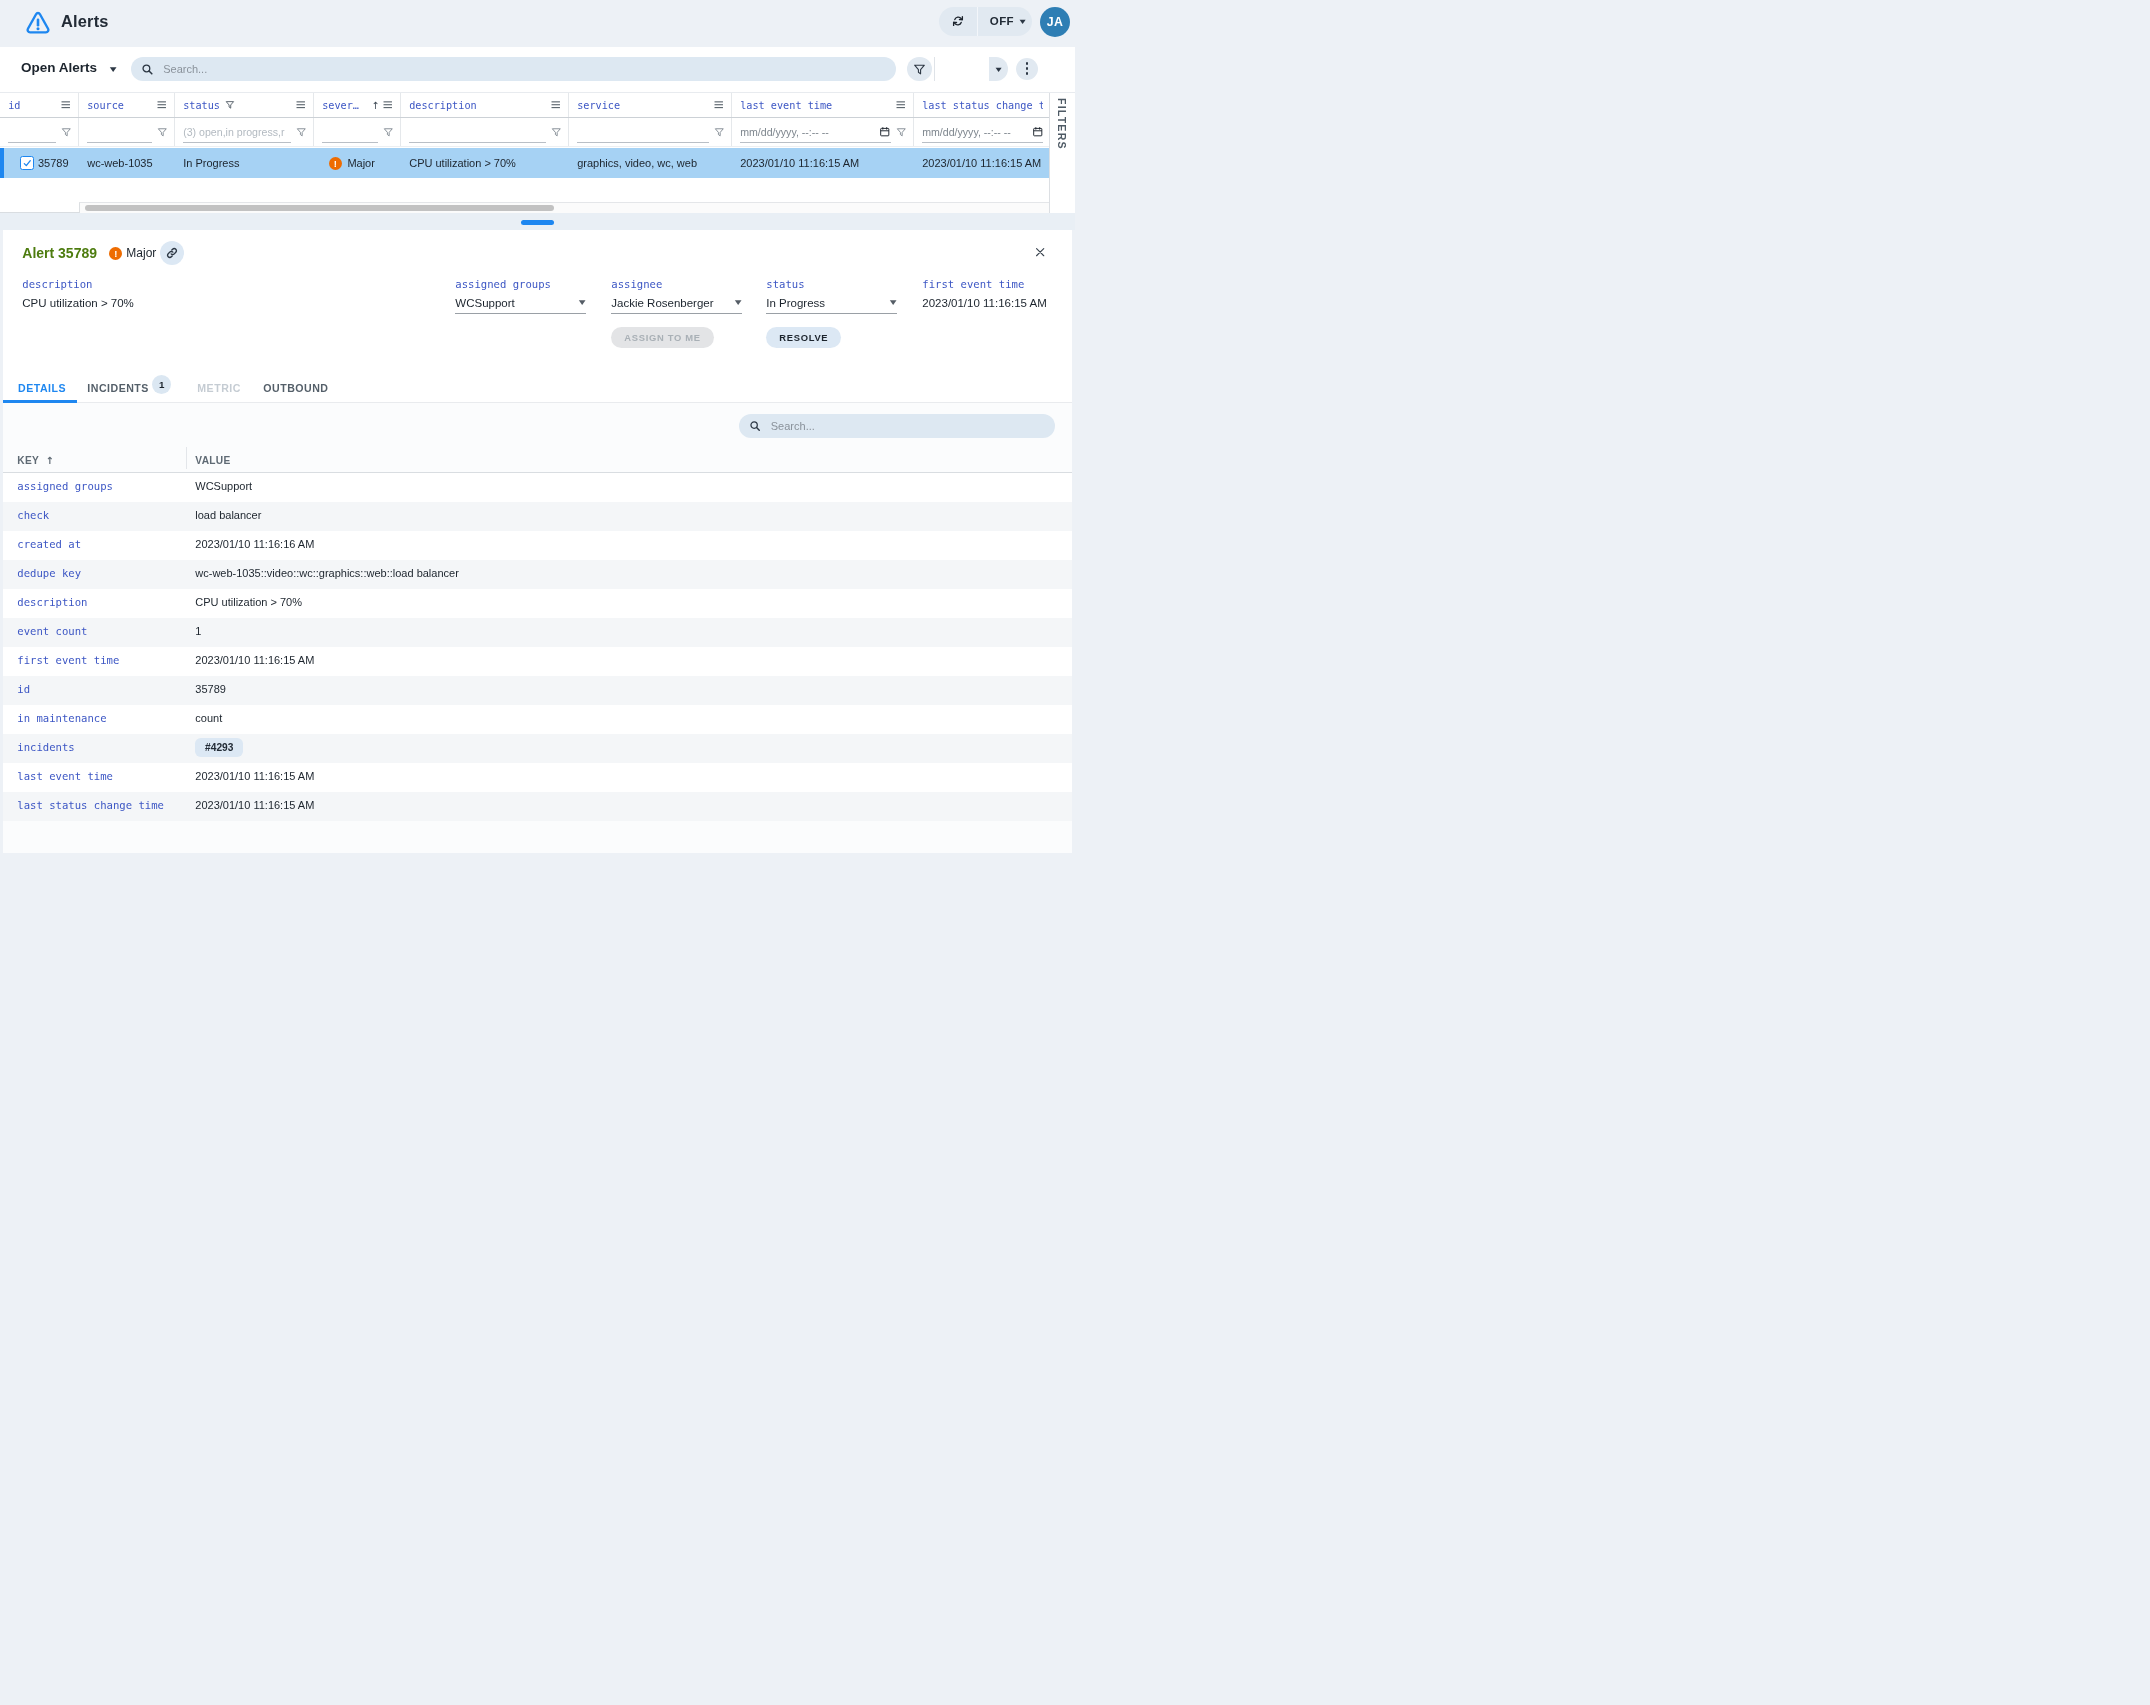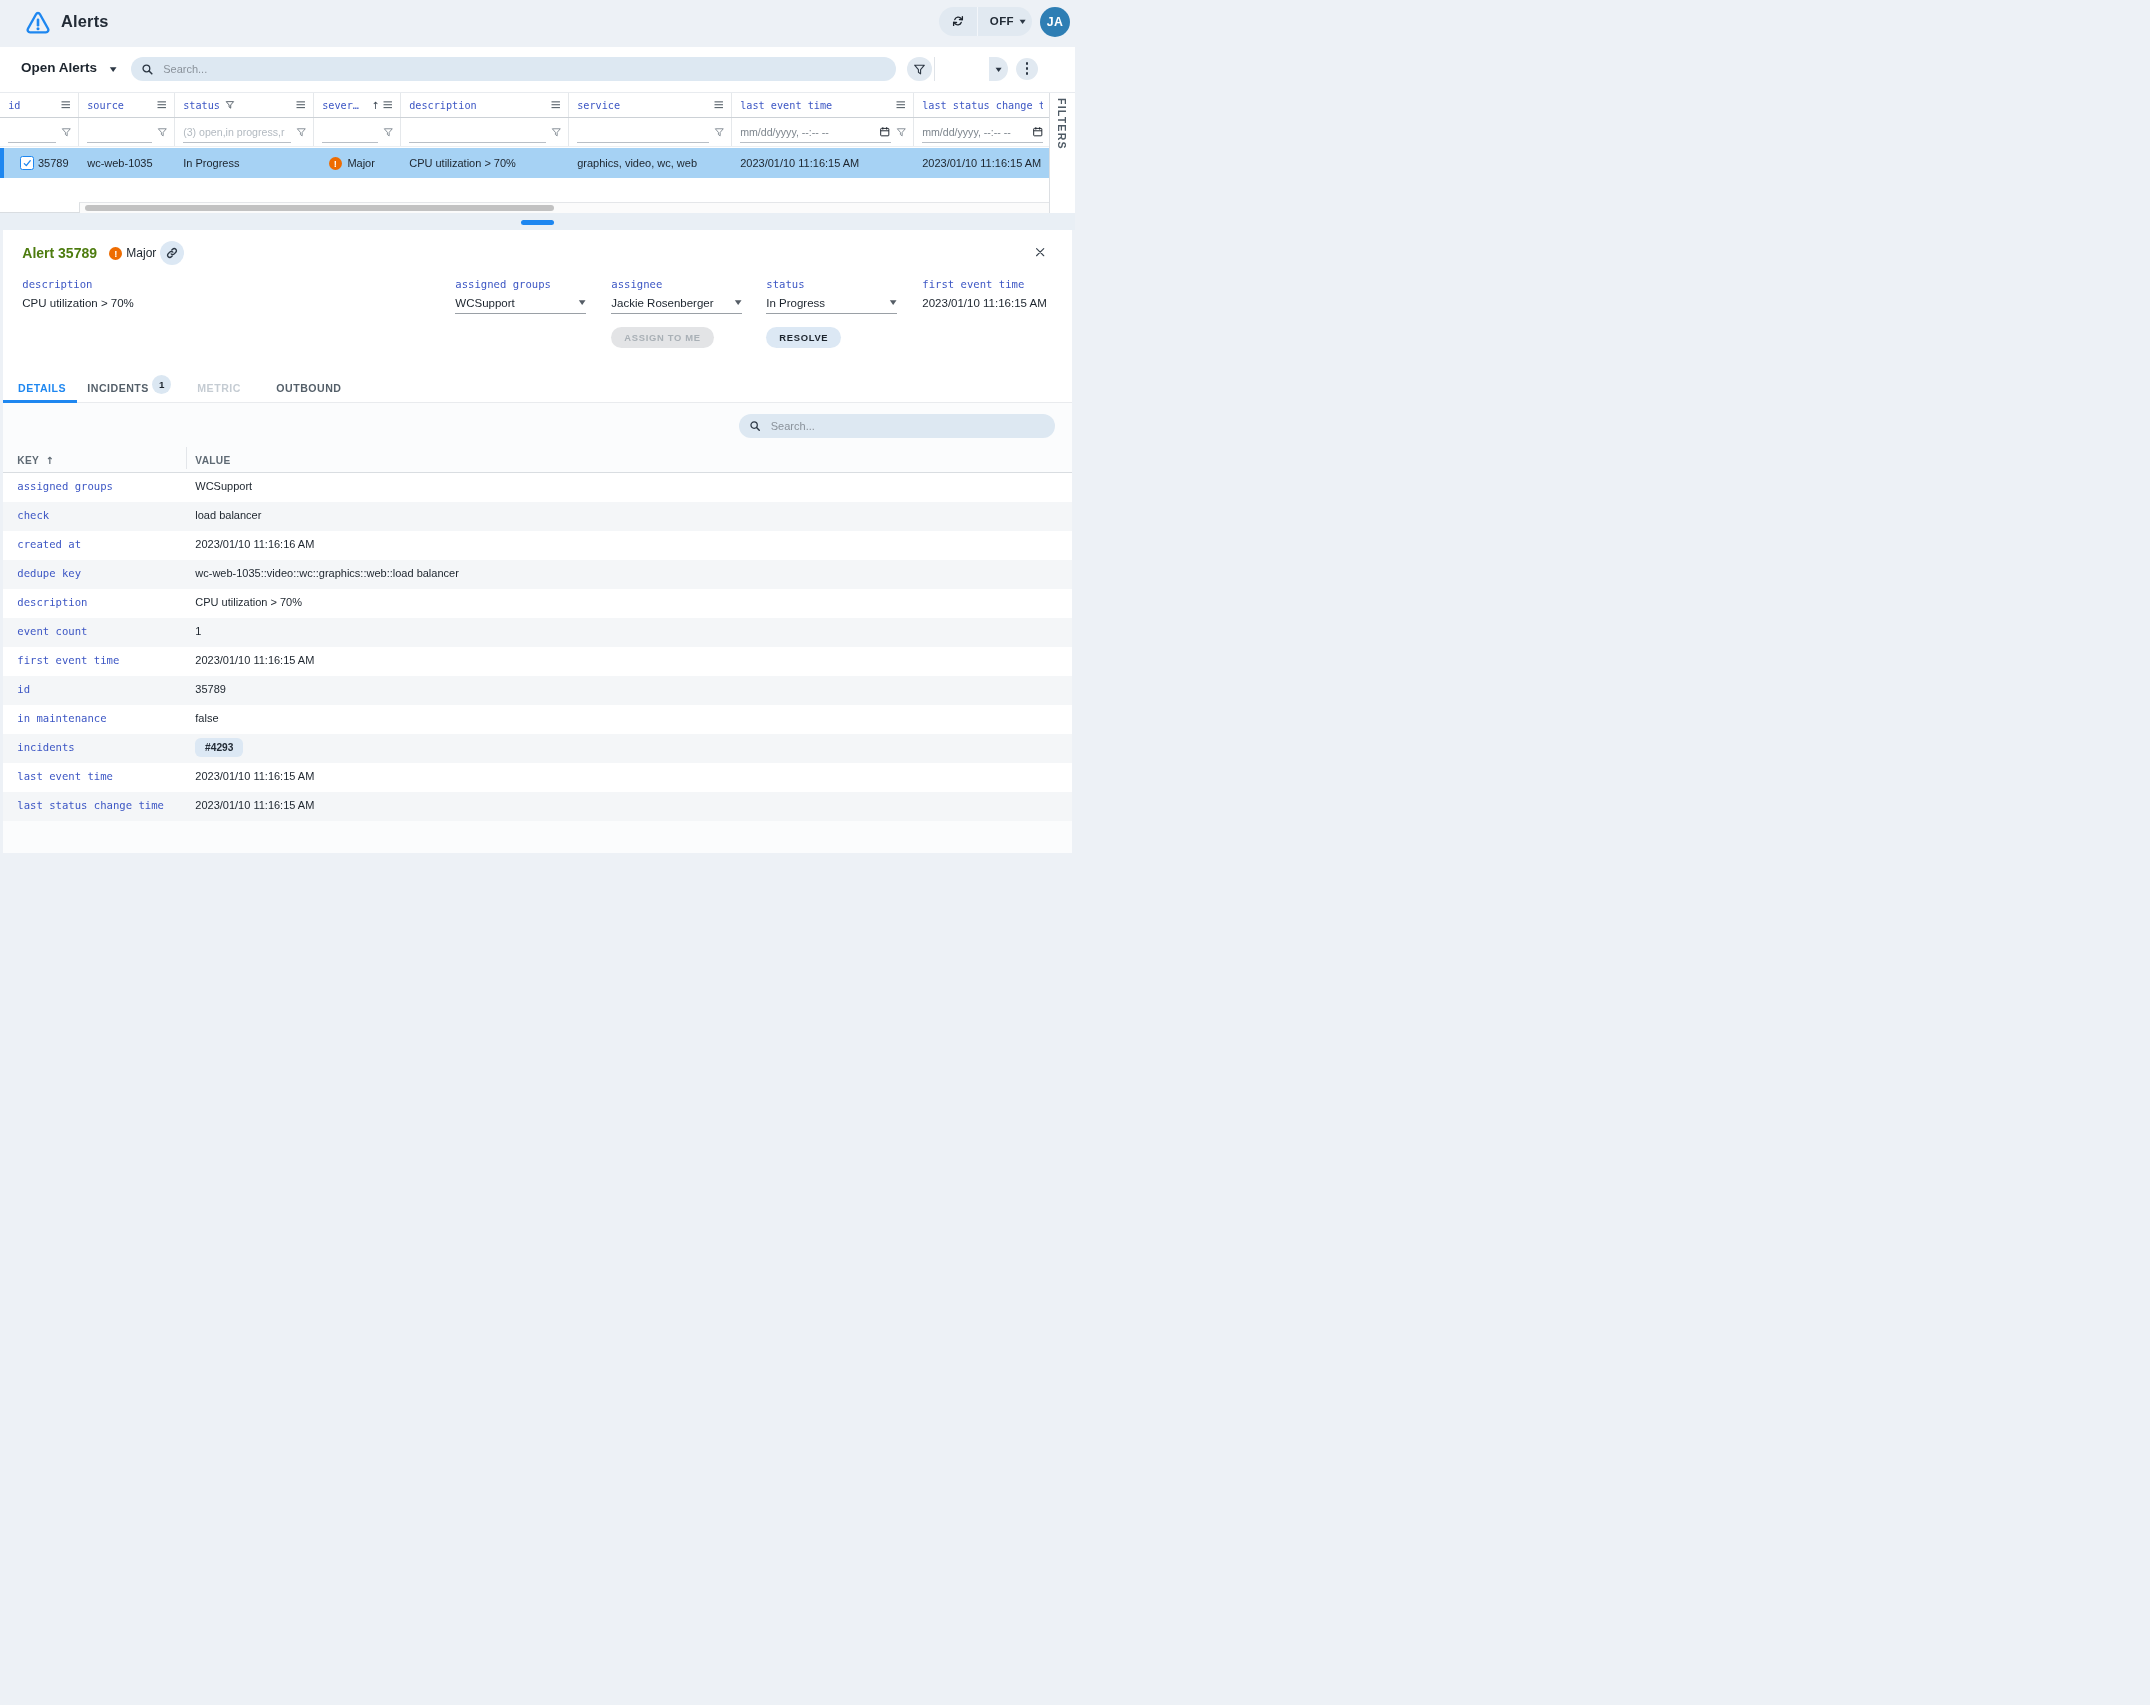--- a/index.html
+++ b/index.html
@@ -420,21 +420,21 @@
     <button class="pill-btn btn-resolve">RESOLVE</button>
 
     <span class="f-label mono" style="left:919px;">first event time</span>
     <span class="f-value" style="left:919px;">2023/01/10 11:16:15 AM</span>
 
     <div class="tabs">
       <span class="tab active" style="left:14.7px;">DETAILS</span>
       <span class="tab" style="left:84px;">INCIDENTS</span>
       <span class="tab-badge">1</span>
       <span class="tab disabled" style="left:194px;">METRIC</span>
-      <span class="tab" style="left:273px;">OUTBOUND</span>
+      <span class="tab" style="left:260px;">OUTBOUND</span>
       <div class="tab-underline"></div>
     </div>
 
     <div class="d-body">
       <div class="d-search">
         <svg viewBox="0 0 24 24" width="12.3" height="12.3">
             <use href="#i-search"></use>
           </svg>
         <input type="text" placeholder="Search..." style="">
       </div>
@@ -480,21 +480,21 @@
     <span class="kv-value">2023/01/10 11:16:15 AM</span>
   </div>
 
   <div class="kv-row">
     <span class="kv-key mono">id</span>
     <span class="kv-value">35789</span>
   </div>
 
   <div class="kv-row">
     <span class="kv-key mono">in maintenance</span>
-    <span class="kv-value">false</span>
+    <span class="kv-value">count</span>
   </div>
 
   <div class="kv-row">
     <span class="kv-key mono">incidents</span>
     <span class="kv-value"><span class="chip">#4293</span></span>
   </div>
 
   <div class="kv-row">
     <span class="kv-key mono">last event time</span>
     <span class="kv-value">2023/01/10 11:16:15 AM</span>

